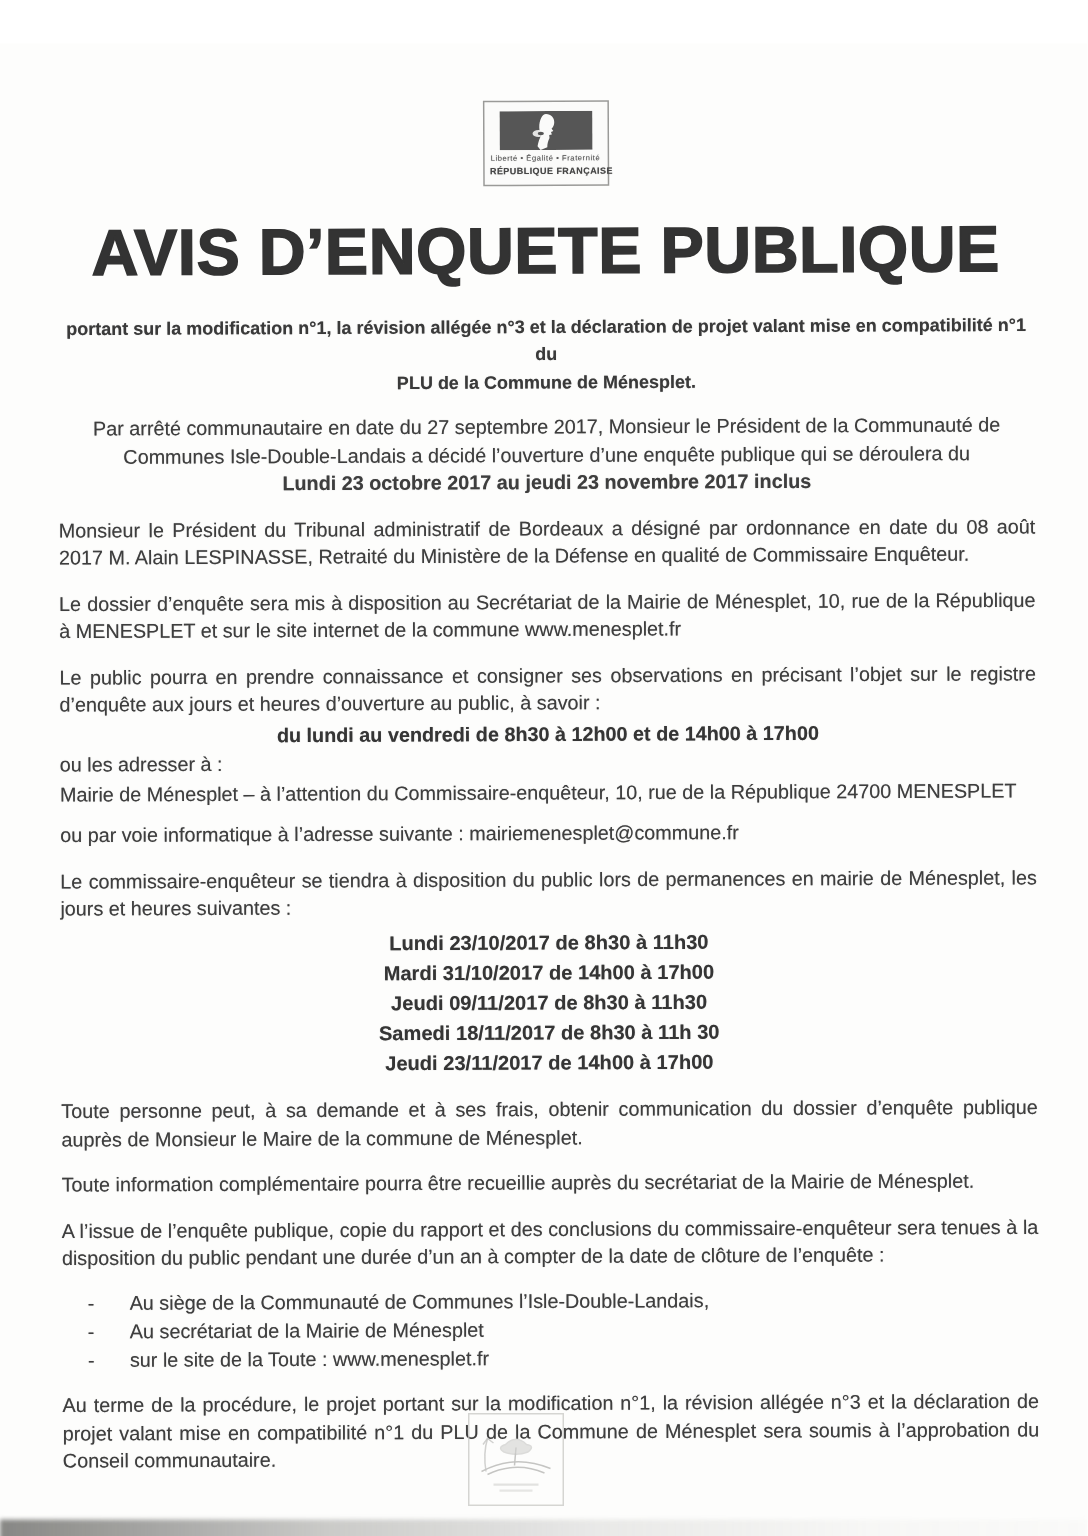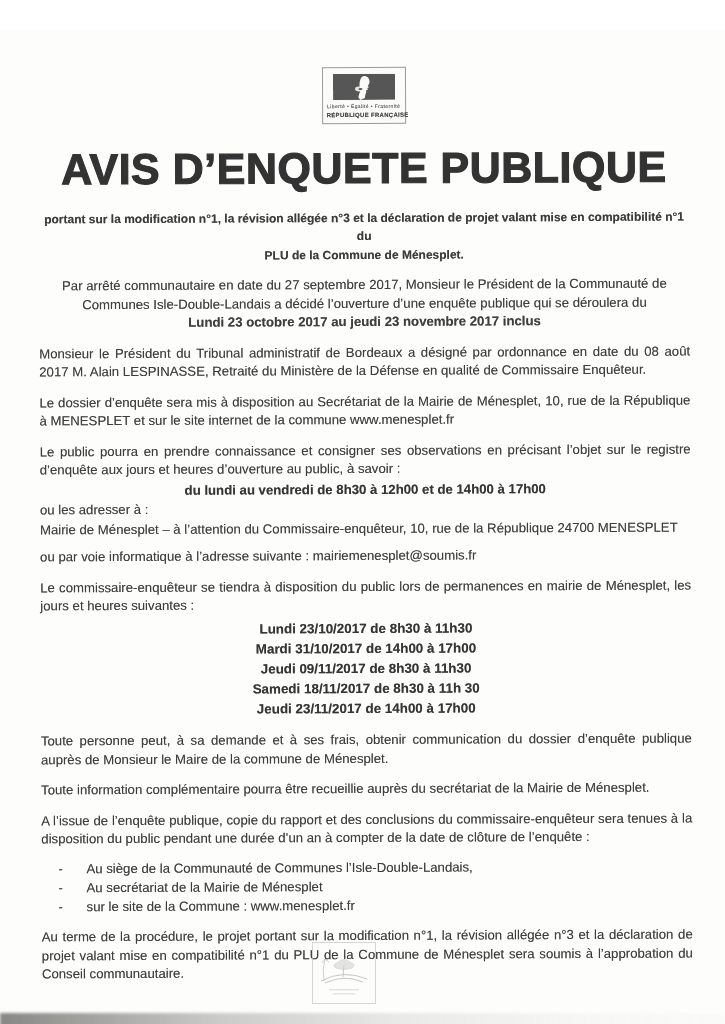--- a/index.html
+++ b/index.html
@@ -135,21 +135,21 @@
     </p>
 
     <p class="para just">
       <span>Le public pourra en prendre connaissance et consigner ses observations en précisant l’objet sur le registre d’enquête aux jours et heures d’ouverture au public, à savoir :</span>
       <strong class="bcenter">du lundi au vendredi de 8h30 à 12h00 et de 14h00 à 17h00</strong>
       <span class="block">ou les adresser à :</span>
       <span class="block addr">Mairie de Ménesplet – à l’attention du Commissaire-enquêteur, 10, rue de la République 24700 MENESPLET</span>
     </p>
 
     <p class="para email-line">
-      <span>ou par voie informatique à l’adresse suivante : </span><span>mairiemenesplet@soumis.fr</span>
+      <span>ou par voie informatique à l’adresse suivante : </span><span>mairiemenesplet@commune.fr</span>
     </p>
 
     <p class="para just">Le commissaire-enquêteur se tiendra à disposition du public lors de permanences en mairie de Ménesplet, les jours et heures suivantes :</p>
 
     <div class="slots">
       <div class="slot">Lundi 23/10/2017 de 8h30 à 11h30</div>
       <div class="slot">Mardi 31/10/2017 de 14h00 à 17h00</div>
       <div class="slot">Jeudi 09/11/2017 de 8h30 à 11h30</div>
       <div class="slot">Samedi 18/11/2017 de 8h30 à 11h 30</div>
       <div class="slot">Jeudi 23/11/2017 de 14h00 à 17h00</div>
@@ -165,21 +165,21 @@
       <div class="bullet">
         <span class="dash">-</span>
         <span>Au siège de la Communauté de Communes l’Isle-Double-Landais,</span>
       </div>
       <div class="bullet">
         <span class="dash">-</span>
         <span>Au secrétariat de la Mairie de Ménesplet</span>
       </div>
       <div class="bullet">
         <span class="dash">-</span>
-        <span><span>sur le site de la Commune : </span><span class="u">www.menesplet.fr</span></span>
+        <span><span>sur le site de la Toute : </span><span class="u">www.menesplet.fr</span></span>
       </div>
     </div>
 
     <p class="para just">Au terme de la procédure, le projet portant sur la modification n°1, la révision allégée n°3 et la déclaration de projet valant mise en compatibilité n°1 du PLU de la Commune de Ménesplet sera soumis à l’approbation du Conseil communautaire.</p>
 
   </div>
 
   <div class="stamp">
     <svg width="62" height="60" viewBox="0 0 62 60">
       <g stroke="#b3b3b0" fill="none" stroke-width="1">

